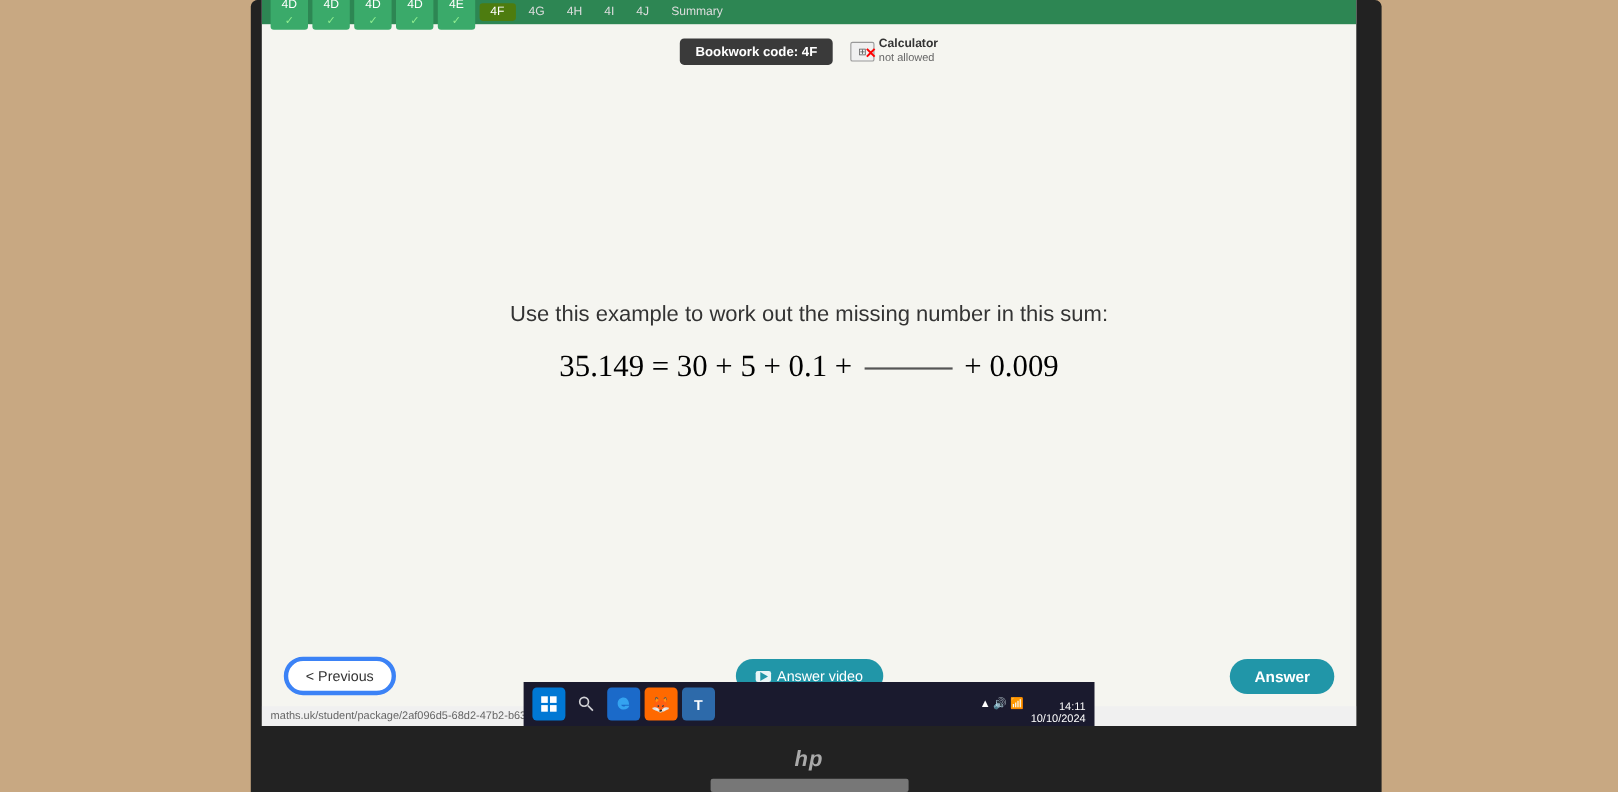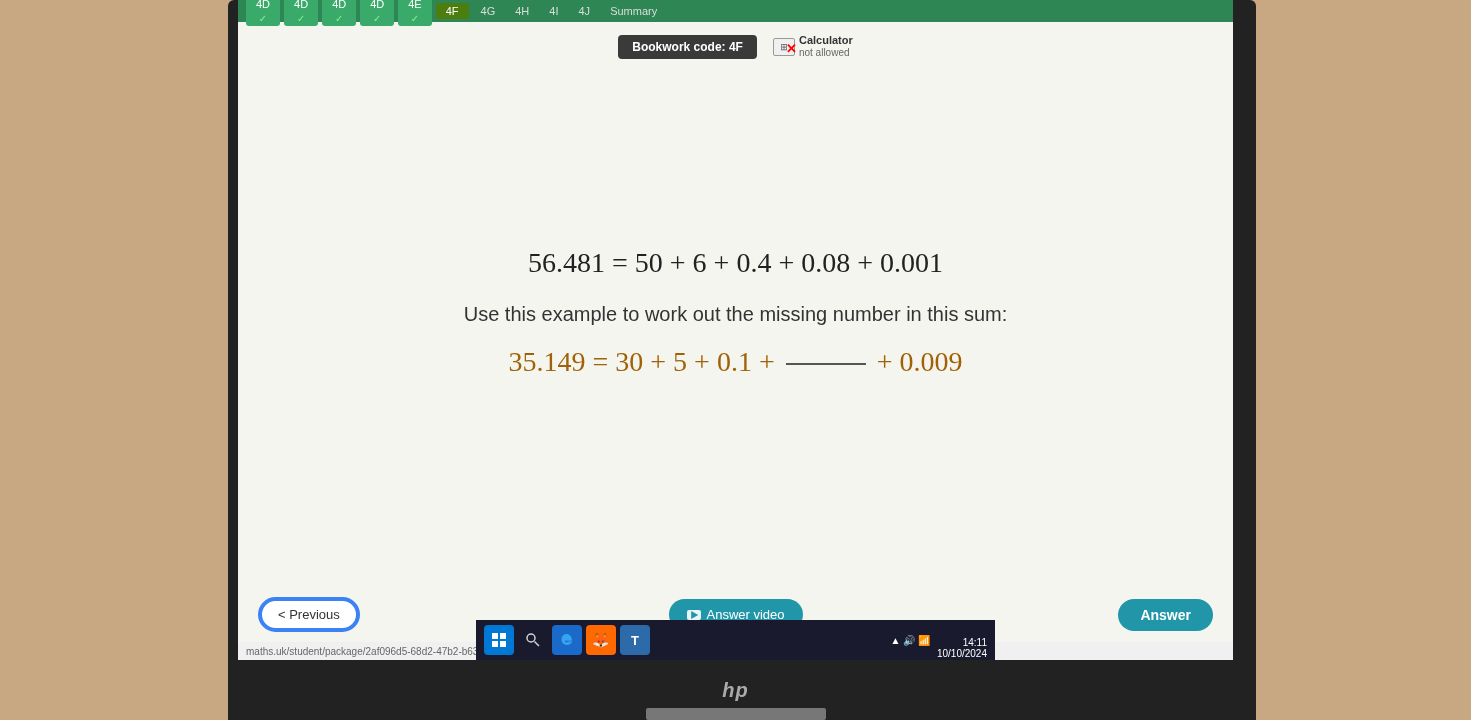--- a/index.html
+++ b/index.html
@@ -145,21 +145,21 @@
     .instruction-text {
       font-size: 20px;
       color: #333;
       margin-bottom: 20px;
       text-align: center;
       font-family: Arial, sans-serif;
     }
 
     .equation-2 {
       font-size: 28px;
-      color: #a16207;
+      color: #000000;
       font-family: 'Times New Roman', serif;
     }
 
     .blank-line {
       display: inline-block;
       width: 80px;
       border-bottom: 2px solid #555;
       vertical-align: middle;
       margin: 0 4px;
     }
@@ -307,21 +307,20 @@
       </div>
       <div style="line-height:1.2;">
         <div style="font-size:11px; font-weight:bold; color:#333;">Calculator</div>
         <div style="font-size:10px; color:#666;">not allowed</div>
       </div>
     </div>
   </div>
 
   <div class="main-content">
     <div class="math-display">
-      <div class="equation-1">56.481 = 50 + 6 + 0.4 + 0.08 + 0.001</div>
       <div class="instruction-text">Use this example to work out the missing number in this sum:</div>
       <div class="equation-2">
         <span>35.149 = 30 + 5 + 0.1 +</span>
         <span class="blank-line"></span>
         <span>+ 0.009</span>
       </div>
     </div>
   </div>
 
   <div class="bottom-bar">

